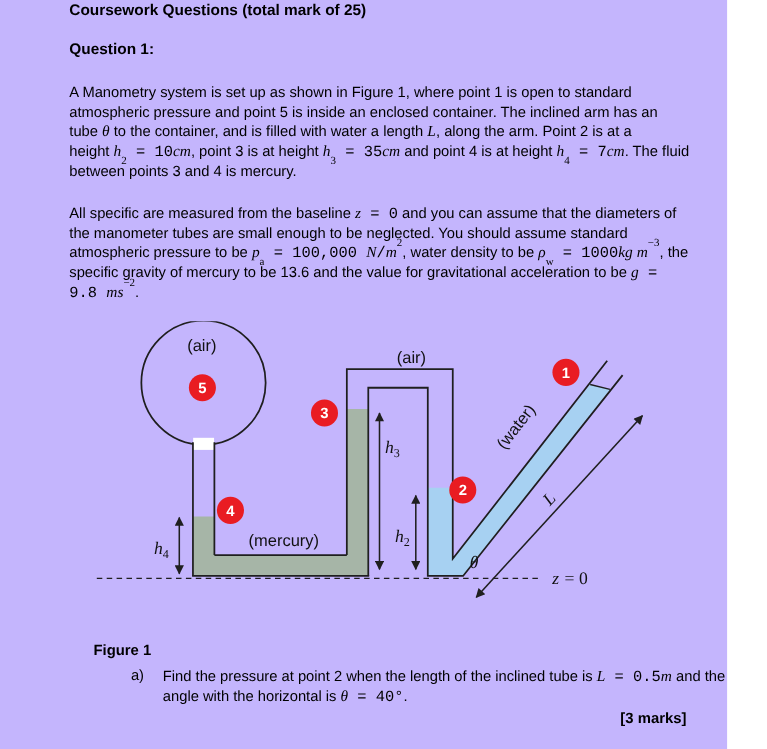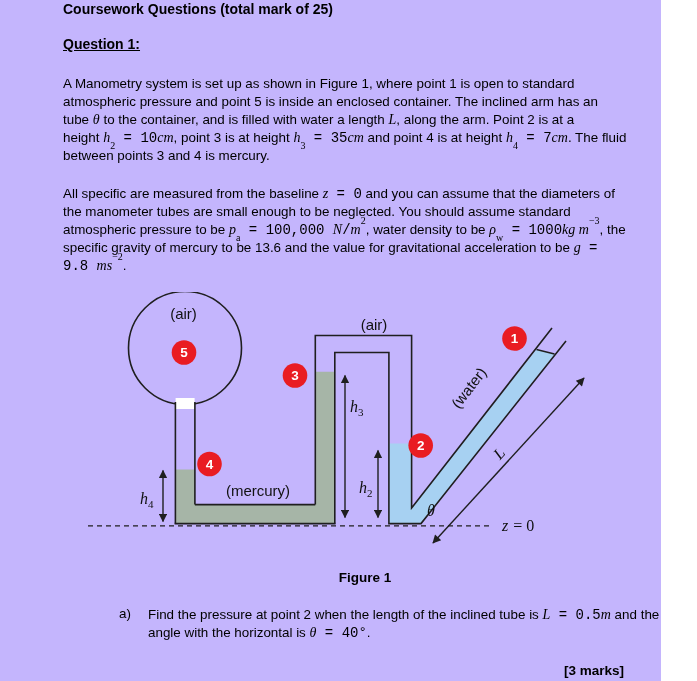--- a/index.html
+++ b/index.html
@@ -8,21 +8,21 @@
   .abs{position:absolute;}
   .h-bold{font-size:14px;font-weight:bold;white-space:pre;}
   .textblock{font-size:13.4px;}
   .tline{height:18px;line-height:18px;white-space:pre;}
   .seg-t{font-family:"Liberation Sans",sans-serif;}
   .seg-v{font-family:"Liberation Serif",serif;font-style:italic;font-size:14px;}
   .seg-n{font-family:Liberation Mono, monospace;font-size:14px;}
   .seg-v sub,.seg-v sup,.seg-n sub,.seg-n sup{font-style:normal;}
   sub{font-size:10px;position:relative;top:3px;line-height:0;}
   sup{font-size:10px;position:relative;top:-4px;line-height:0;}
-  .caption{width:560px;text-align:center;font-weight:bold;font-size:13.5px;}
+  .caption{width:560px;text-align:left;font-weight:bold;font-size:13.5px;margin-top:13px;}
   .qa-marker{position:absolute;left:0;top:0;}
   .qa-lines{margin-left:29px;}
   .marks{font-weight:bold;font-size:13.5px;}
   
   .wall{fill:none;stroke:#1f1f1f;stroke-width:1.6;}
   .thin{fill:none;stroke:#1f1f1f;stroke-width:1.3;}
   .dashes{fill:none;stroke:#1f1f1f;stroke-width:1.3;stroke-dasharray:5 4;}
   .arrow{fill:none;stroke:#1f1f1f;stroke-width:1.4;}
   .fig-sans{font-family:"Liberation Sans",sans-serif;font-size:15px;fill:#111;}
   .fig-math{font-family:"Liberation Serif",serif;font-style:italic;font-size:16px;fill:#111;}
@@ -32,21 +32,21 @@
             fill:#fff;text-anchor:middle;}
   .mid{text-anchor:middle;}
 </style>
 </head>
 <body>
 
 <div class="page">
 
   <div class="abs h-bold" style="left:63px;top:1px;">Coursework Questions (total mark of 25)</div>
 
-  <div class="abs h-bold" style="left:63px;top:36px;text-decoration:underline;">Question 1:</div>
+  <div class="abs h-bold" style="left:63px;top:36px;">Question 1:</div>
 
   <div class="abs textblock" style="left:63px;top:75px;">
       <div class="tline"><span class="seg-t">A Manometry system is set up as shown in Figure 1, where point 1 is open to standard</span></div>
       <div class="tline"><span class="seg-t">atmospheric pressure and point 5 is inside an enclosed container. The inclined arm has an</span></div>
       <div class="tline"><span class="seg-t">tube </span><span class="seg-v">θ</span><span class="seg-t"> to the container, and is filled with water a length </span><span class="seg-v">L</span><span class="seg-t">, along the arm. Point 2 is at a</span></div>
       <div class="tline"><span class="seg-t">height </span><span class="seg-v">h<sub>2</sub></span><span class="seg-n"> = 10</span><span class="seg-v">cm</span><span class="seg-t">, point 3 is at height </span><span class="seg-v">h<sub>3</sub></span><span class="seg-n"> = 35</span><span class="seg-v">cm</span><span class="seg-t"> and point 4 is at height </span><span class="seg-v">h<sub>4</sub></span><span class="seg-n"> = 7</span><span class="seg-v">cm</span><span class="seg-t">. The fluid</span></div>
       <div class="tline"><span class="seg-t">between points 3 and 4 is mercury.</span></div>
     </div>
 
   <div class="abs textblock" style="left:63px;top:185px;">
@@ -123,15 +123,15 @@
   <div class="abs caption" style="left:85px;top:570px;">Figure 1</div>
 
   <div class="abs textblock" style="left:119px;top:606px;width:540px;">
     <span class="qa-marker">a)</span>
     <div class="qa-lines">
         <div class="tline"><span class="seg-t">Find the pressure at point 2 when the length of the inclined tube is </span><span class="seg-v">L</span><span class="seg-n"> = 0.5</span><span class="seg-v">m</span><span class="seg-t"> and the</span></div>
         <div class="tline"><span class="seg-t">angle with the horizontal is </span><span class="seg-v">θ</span><span class="seg-n"> = 40°</span><span class="seg-t">.</span></div>
       </div>
   </div>
 
-  <div class="abs marks" style="right:37px;top:663px;">[3 marks]</div>
+  <div class="abs marks" style="right:37px;top:645px;">[3 marks]</div>
 
 </div>
 
 </body></html>

